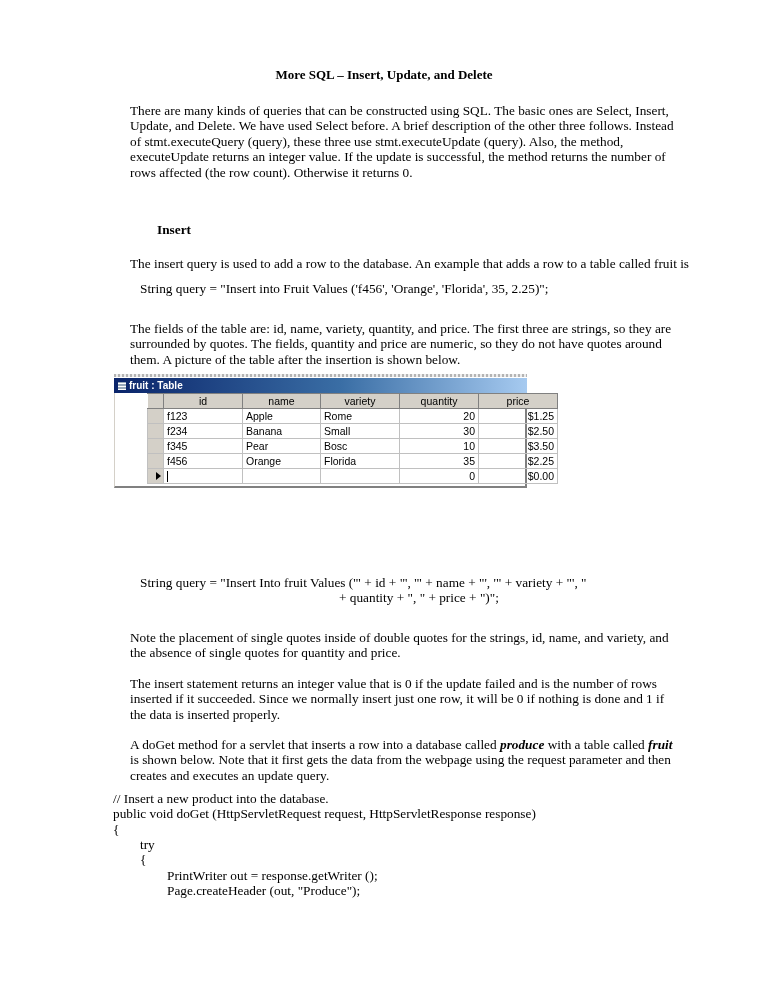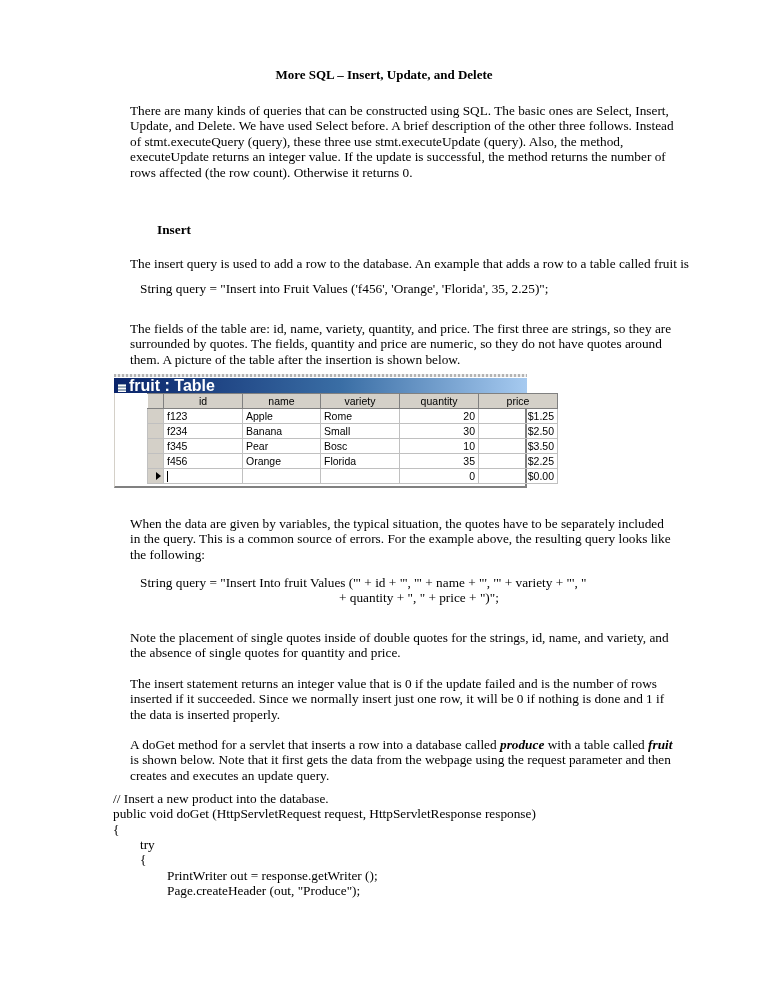--- a/index.html
+++ b/index.html
@@ -13,21 +13,21 @@
   .code { position: absolute; line-height: 15.4px; white-space: pre; }
   i { font-style: italic; font-weight: bold; }
 
   
   .dbwin { position: absolute; left: 114px; top: 374px; width: 413px; height: 116px;
            font-family: "Liberation Sans", sans-serif; font-size: 10.5px; color: #000; }
   .dbwin .topstrip { position: absolute; left: 0; top: 0; width: 413px; height: 3px;
            background: repeating-linear-gradient(90deg,#777 0 2px,#ddd 2px 4px); opacity: .55; }
   .dbwin .titlebar { position: absolute; left: 0; top: 4px; width: 413px; height: 15px;
            background: linear-gradient(90deg, #0a246a 0%, #3a6ea5 55%, #a6caf0 100%);
-           color: #fff; font-weight: bold; font-size: 16px; line-height: 15px; }
+           color: #fff; font-weight: bold; font-size: 10px; line-height: 15px; }
   .dbwin .titlebar .ticon { display: inline-block; width: 8px; height: 8px; margin: 0 3px 0 4px;
            background: repeating-linear-gradient(0deg,#fff 0 1px,#9ab 1px 3px); vertical-align: -1px; }
   .grid { position: absolute; left: 0; top: 19px; width: 413px; height: 95px;
           background: #fff; border-right: 2px solid #808080; border-bottom: 2px solid #808080;
           border-left: 1px solid #d4d0c8; box-sizing: border-box; padding-left: 32px; }
   table.dt { border-collapse: collapse; table-layout: fixed; width: 410px; }
   table.dt td, table.dt th { height: 14px; padding: 0 3px; border: 1px solid #c0c0c0;
           white-space: nowrap; overflow: hidden; font-weight: normal; line-height: 13px; }
   table.dt th { background: #d4d0c8; text-align: center; border-color: #808080 #808080 #808080 #fff; }
   td.sel { background: #d4d0c8; border-color: #fff #808080 #808080 #fff; padding: 0; }
@@ -117,21 +117,20 @@
             <td></td>
             <td></td>
             <td class="num">0</td>
             <td class="num">$0.00</td>
           </tr>
         </tbody>
       </table>
     </div>
   </div>
 
-  <p class="p" style="top:508px">When the data are given by variables, the typical situation, the quotes have to be separately included in the query.  This is a common source of errors.  For the example above, the resulting query looks like the following:</p>
 
   <div class="code" style="left:140px; top:575px">String query = "Insert Into fruit Values ('" + id + "', '" + name + "', '" + variety + "', "</div>
   <div class="code" style="left:339px; top:590px">+ quantity + ", " + price + ")";</div>
 
   <p class="p" style="top:622px">Note the placement of single quotes inside of double quotes for the strings, id, name, and variety, and the absence of single quotes for quantity and price.</p>
 
   <p class="p" style="top:668px">The insert statement returns an integer value that is 0 if the update failed and is the number of rows inserted if it succeeded.  Since we normally insert just one row, it will be 0 if nothing is done and 1 if the data is inserted properly.</p>
 
   <p class="p" style="top:729px"><span>A doGet method for a servlet that inserts a row into a database called </span><i>produce</i><span> with a table called </span><i>fruit</i><span> is shown below.  Note that it first gets the data from the webpage using the request parameter and then creates and executes an update query.</span></p>
 

